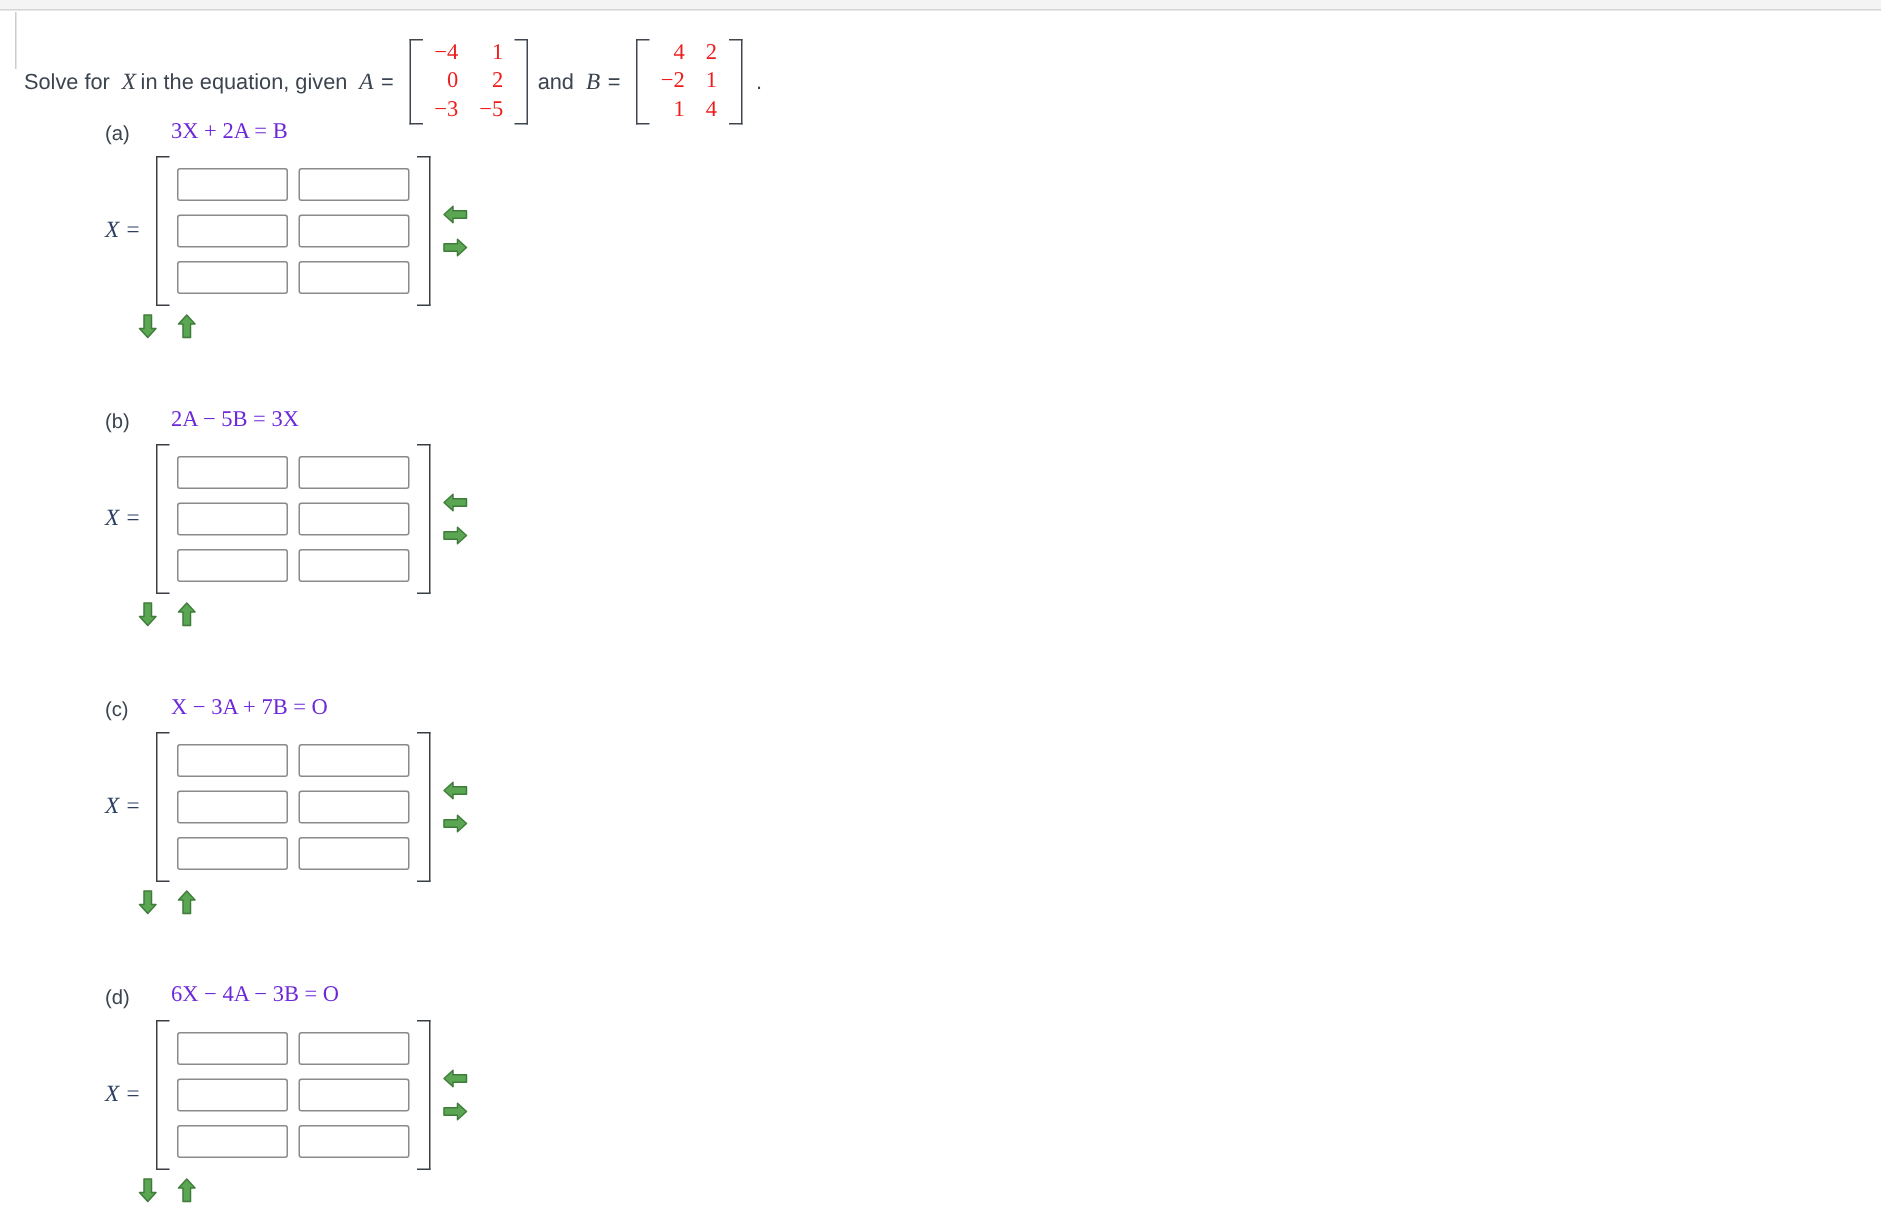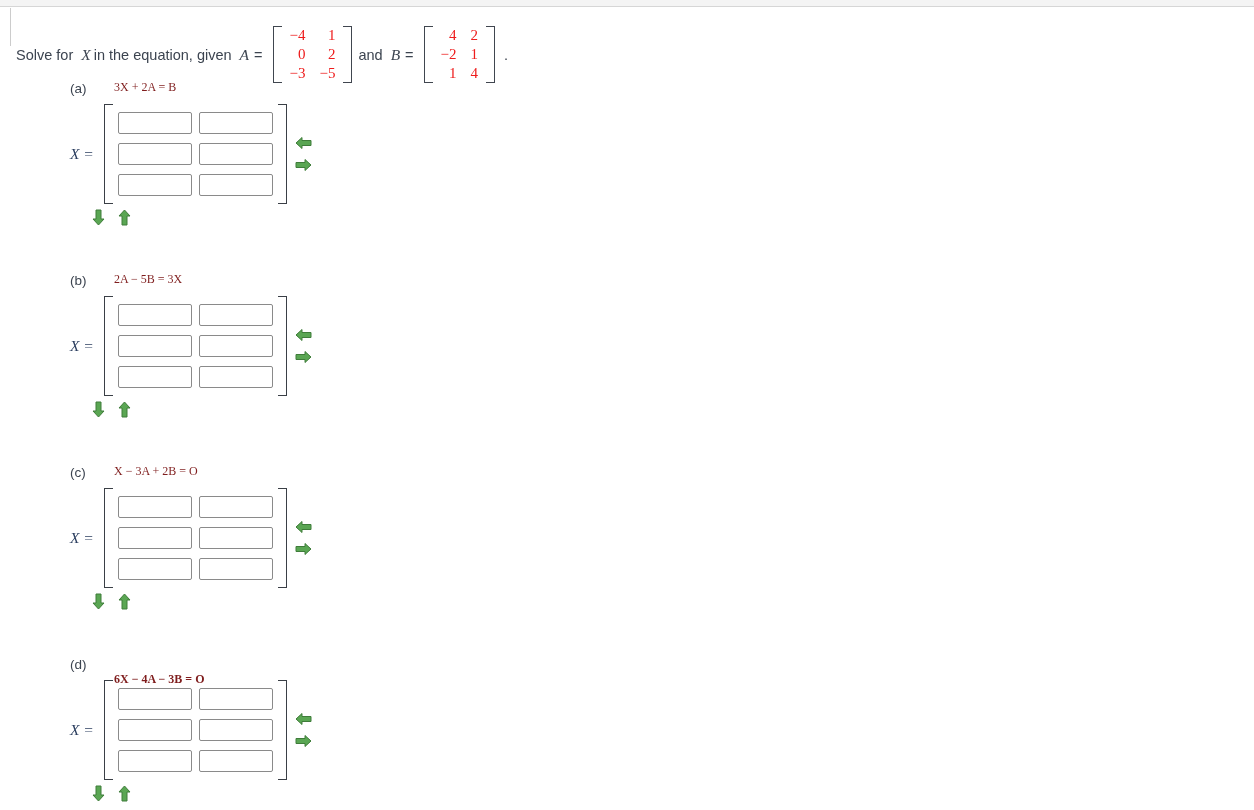--- a/index.html
+++ b/index.html
@@ -85,22 +85,22 @@
   .part-label {
     position: absolute;
     left: 70px;
     font-size: 13.5px;
     color: #3c4450;
   }
   .part-eq {
     position: absolute;
     left: 114px;
     font-family: "Liberation Serif", serif;
-    font-size: 12px;
-    color: #7f1d1d;
+    font-size: 15px;
+    color: #6d28d9;
     white-space: nowrap;
   }
 
   
   .answer-row {
     position: absolute;
     left: 70px;
     display: flex;
     align-items: center;
   }
@@ -289,21 +289,21 @@
         <span class="arrow"><svg width="17" height="15" viewBox="0 0 17 15" style="transform:rotate(270deg)">
             <path d="M1 7.5 L7 2 L7 5 L16 5 L16 10 L7 10 L7 13 Z" fill="#5aa653" stroke="#3f7c3a" stroke-width="1" stroke-linejoin="round"></path>
           </svg></span>
         <span class="arrow"><svg width="17" height="15" viewBox="0 0 17 15" style="transform:rotate(90deg)">
             <path d="M1 7.5 L7 2 L7 5 L16 5 L16 10 L7 10 L7 13 Z" fill="#5aa653" stroke="#3f7c3a" stroke-width="1" stroke-linejoin="round"></path>
           </svg></span>
       </div>
     </div>
     <div class="part" style="top: 460px; height: 180px;">
       <div class="part-label" style="top: 5px;">(c)</div>
-      <div class="part-eq" style="top: 4px;">X − 3A + 2B = O</div>
+      <div class="part-eq" style="top: 4px;">X − 3A + 7B = O</div>
       <div class="answer-row" style="top: 28px;">
         <span class="xlabel">X =</span>
         <div class="grid-wrap">
           <span class="abrk abrk-l"></span>
           <div class="cells">
             <input class="cell" type="text" placeholder="" style="">
             <input class="cell" type="text" placeholder="" style="">
             <input class="cell" type="text" placeholder="" style="">
             <input class="cell" type="text" placeholder="" style="">
             <input class="cell" type="text" placeholder="" style="">
@@ -324,21 +324,21 @@
         <span class="arrow"><svg width="17" height="15" viewBox="0 0 17 15" style="transform:rotate(270deg)">
             <path d="M1 7.5 L7 2 L7 5 L16 5 L16 10 L7 10 L7 13 Z" fill="#5aa653" stroke="#3f7c3a" stroke-width="1" stroke-linejoin="round"></path>
           </svg></span>
         <span class="arrow"><svg width="17" height="15" viewBox="0 0 17 15" style="transform:rotate(90deg)">
             <path d="M1 7.5 L7 2 L7 5 L16 5 L16 10 L7 10 L7 13 Z" fill="#5aa653" stroke="#3f7c3a" stroke-width="1" stroke-linejoin="round"></path>
           </svg></span>
       </div>
     </div>
     <div class="part" style="top: 652px; height: 180px;">
       <div class="part-label" style="top: 5px;">(d)</div>
-      <div class="part-eq" style="top: 20px; font-weight: bold;">6X − 4A − 3B = O</div>
+      <div class="part-eq" style="top: 3px;">6X − 4A − 3B = O</div>
       <div class="answer-row" style="top: 28px;">
         <span class="xlabel">X =</span>
         <div class="grid-wrap">
           <span class="abrk abrk-l"></span>
           <div class="cells">
             <input class="cell" type="text" placeholder="" style="">
             <input class="cell" type="text" placeholder="" style="">
             <input class="cell" type="text" placeholder="" style="">
             <input class="cell" type="text" placeholder="" style="">
             <input class="cell" type="text" placeholder="" style="">

